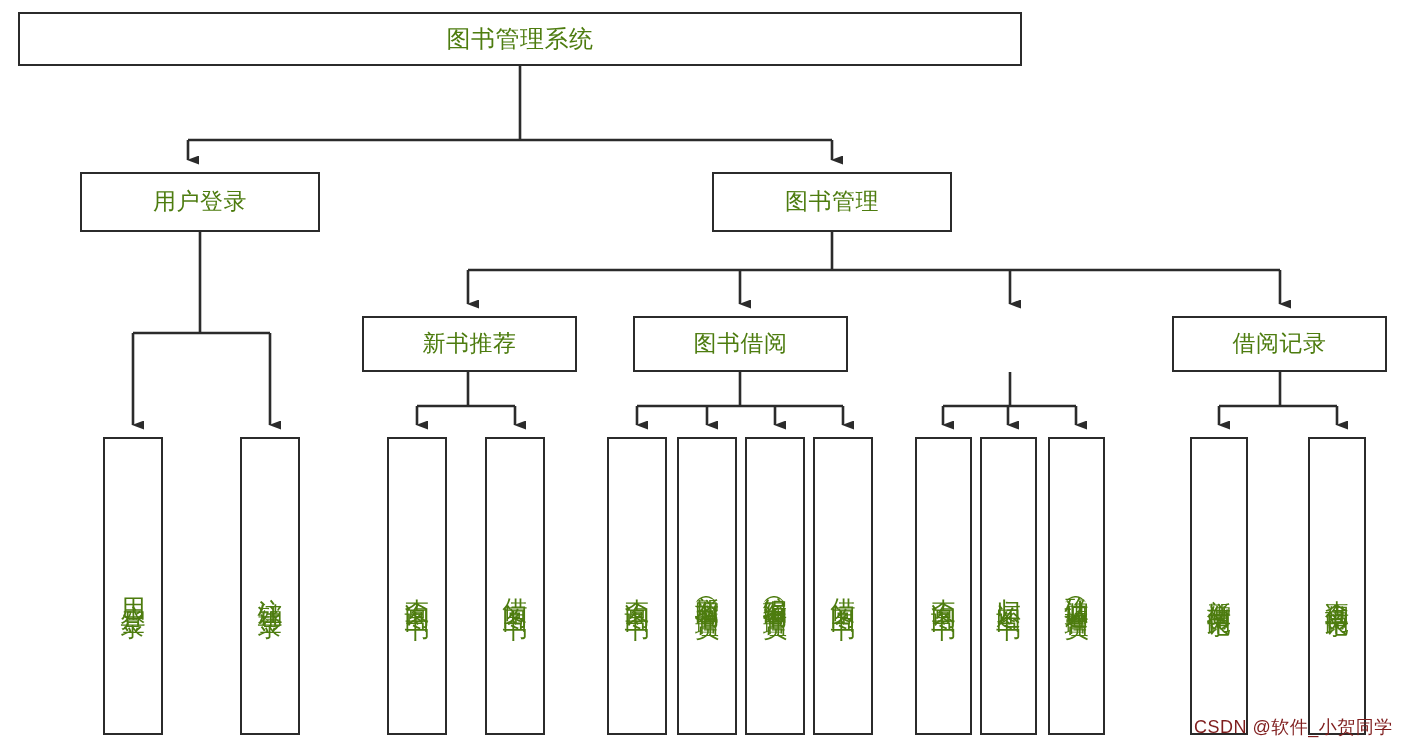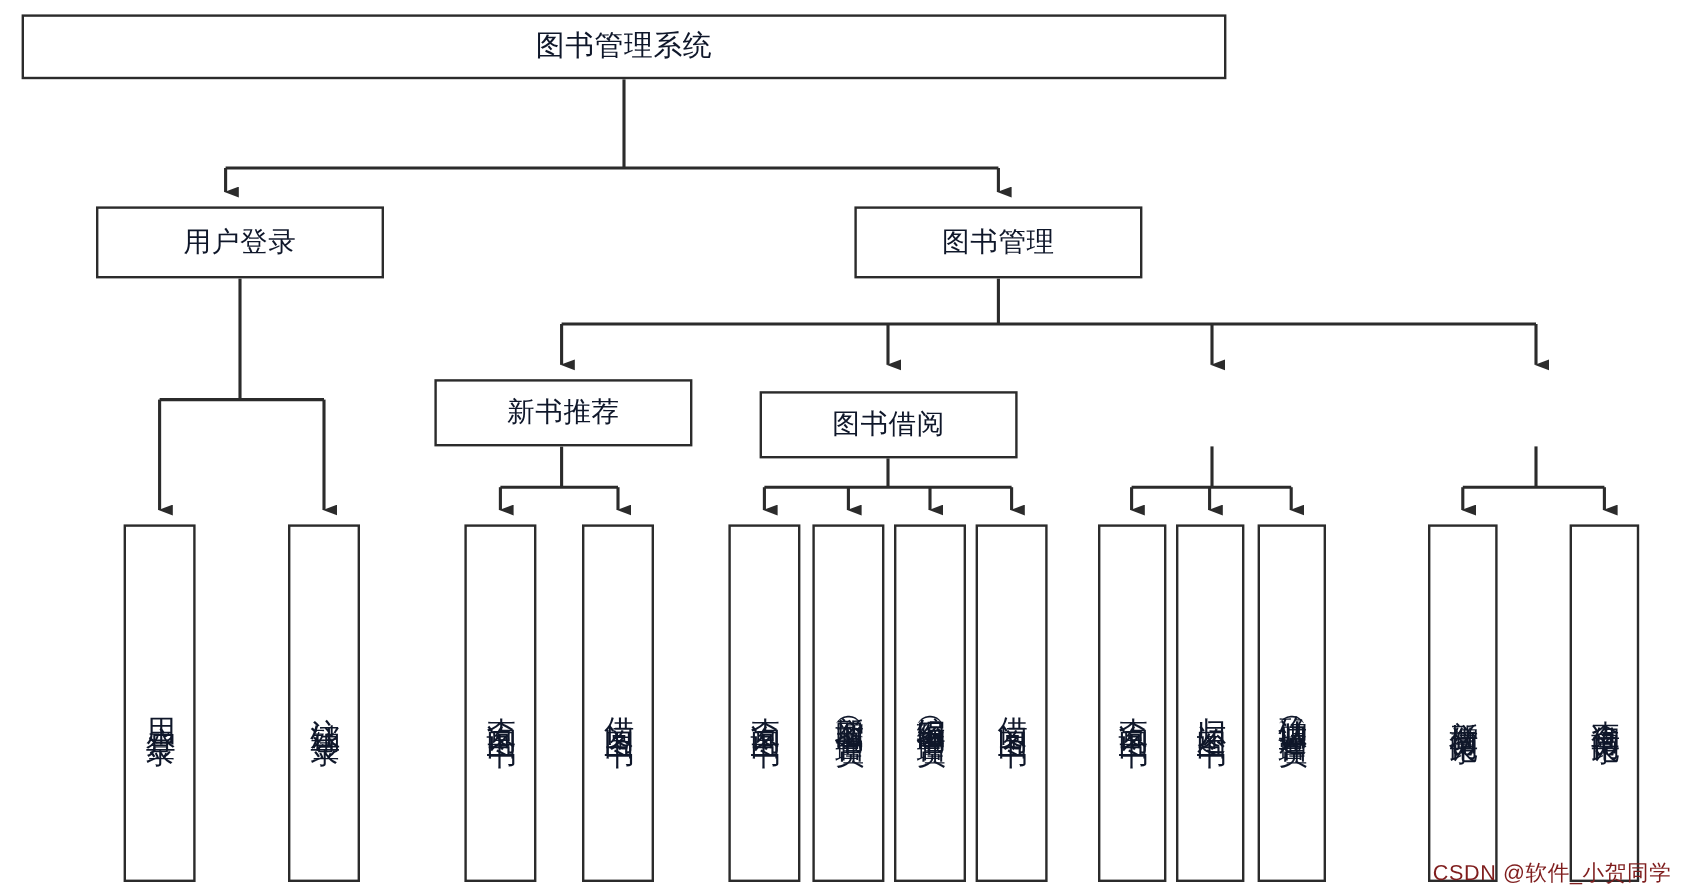--- a/index.html
+++ b/index.html
@@ -26,21 +26,21 @@
     pointer-events: none;
   }
   .node {
     position: absolute;
     box-sizing: border-box;
     background: #ffffff;
     border: 2px solid #2b2b2b;
     display: flex;
     align-items: center;
     justify-content: center;
-    color: #0f172a;
+    color: #4d7c0f;
   }
   .node .label {
     display: block;
     text-align: center;
     line-height: 1.12;
     white-space: nowrap;
   }
   
   .node.horiz .label {
     font-size: 23px;
@@ -136,22 +136,25 @@
   <div class="node horiz" style="left:80px; top:172px; width:240px; height:60px;">
     <span class="label">用户登录</span>
   </div>
   <div class="node horiz" style="left:362px; top:316px; width:215px; height:56px;">
     <span class="label">新书推荐</span>
   </div>
 
   <div class="node horiz" style="left:712px; top:172px; width:240px; height:60px;">
     <span class="label">图书管理</span>
   </div>
-  <div class="node horiz" style="left:633px; top:316px; width:215px; height:56px;margin-top:10px;">
+  <div class="node horiz" style="left:633px; top:316px; width:215px; height:56px;">
     <span class="label">图书借阅</span>
+  </div>
+  <div class="node horiz" style="left:1172px; top:316px; width:215px; height:56px;">
+    <span class="label">借阅记录</span>
   </div>
 
   <div class="node leaf" style="left:103px; top:437px; width:60px; height:298px;">
     <span class="label">用户登录</span>
   </div>
   <div class="node leaf" style="left:240px; top:437px; width:60px; height:298px;">
     <span class="label">注销登录</span>
   </div>
 
   <div class="node leaf" style="left:387px; top:437px; width:60px; height:298px;">

